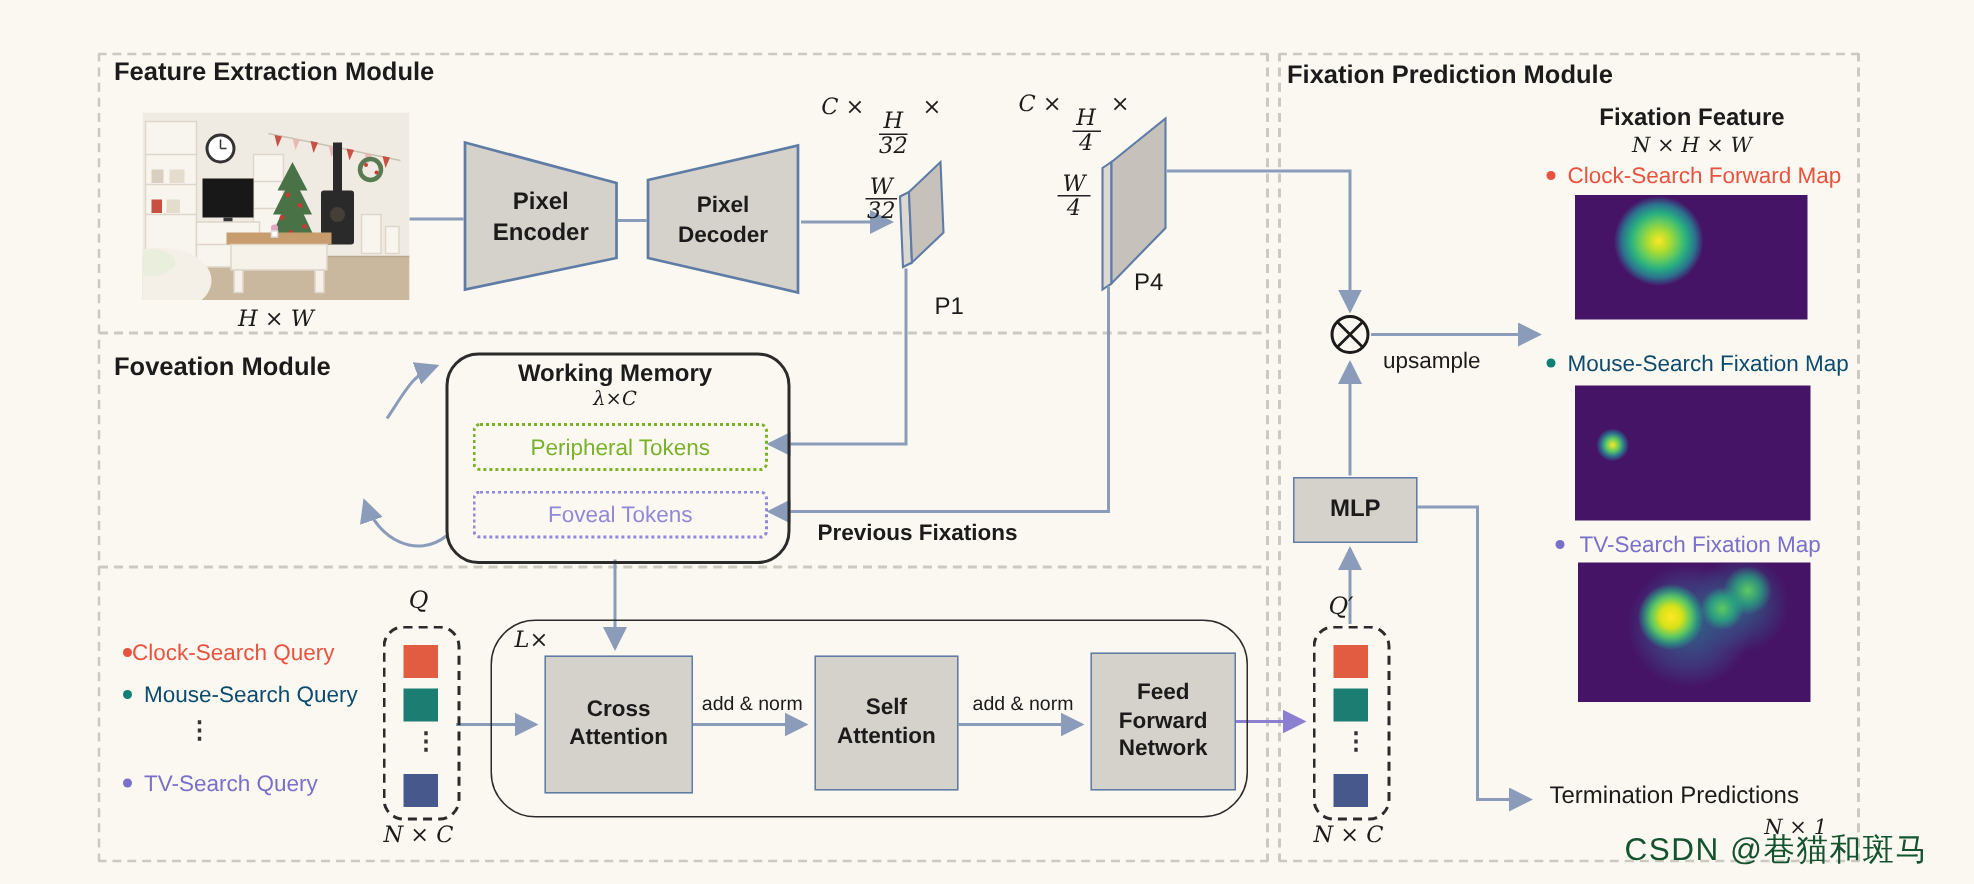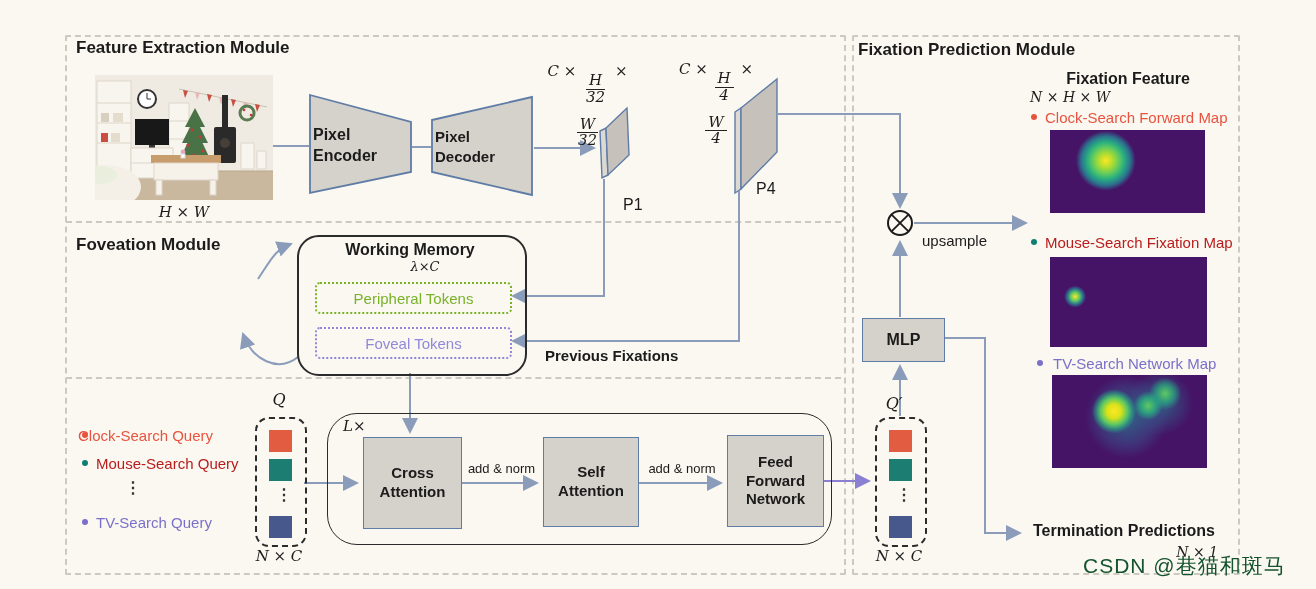--- a/index.html
+++ b/index.html
@@ -6,33 +6,33 @@
   .canvas{position:relative;width:1316px;height:589px;background:#faf8f1;overflow:hidden;
           font-family:"Liberation Sans",sans-serif;color:#1b1b1b;}
   .module{position:absolute;border:2px dashed #ccc9c0;border-radius:2px;z-index:0;}
   .divider{position:absolute;border-top:2px dashed #ccc9c0;z-index:0;}
   .mtitle{position:absolute;font-size:17px;font-weight:bold;z-index:3;}
   svg.overlay{position:absolute;left:0;top:0;z-index:1;}
   .txt{position:absolute;z-index:2;}
   .grybox{position:absolute;z-index:2;background:#d5d1cb;border:1.6px solid #5f7ca6;
           display:flex;align-items:center;justify-content:center;text-align:center;
           font-weight:bold;font-size:15px;line-height:1.25;}
-  .blocktxt{position:absolute;z-index:2;font-weight:bold;font-size:15px;line-height:1.3;}
+  .blocktxt{position:absolute;z-index:2;text-align:center;font-weight:bold;font-size:15px;line-height:1.3;}
   .math{font-family:"DejaVu Serif",serif;font-style:italic;}
   .wm{position:absolute;z-index:2;border:2px solid #2b2b2b;border-radius:22px;}
   .dotbox{position:absolute;z-index:2;border:2.4px dotted;border-radius:5px;
           display:flex;align-items:center;justify-content:center;font-size:15px;}
   .loopbox{position:absolute;z-index:2;border:1.8px solid #2b2b2b;border-radius:30px;}
   .qbox{position:absolute;z-index:2;border:2px dashed #2b2b2b;border-radius:14px;}
   .sq{position:absolute;width:23px;height:22px;left:12px;}
   .sq-orange{background:#e25c41;} .sq-teal{background:#1c7d72;} .sq-navy{background:#47598c;}
   .vdots{position:absolute;z-index:2;font-size:16px;font-weight:bold;color:#333;letter-spacing:0;line-height:1;}
   .bullet{position:absolute;z-index:2;width:6px;height:6px;border-radius:50%;}
   .b-red{background:#e8533f;} .b-teal{background:#0f7f74;} .b-purp{background:#7a70c9;}
-  .t-red{color:#e8533f;} .t-teal{color:#b91c1c;} .t-purp{color:#7a70c9;}
+  .t-red{color:#e8533f;} .t-teal{color:#0c4a6e;} .t-purp{color:#7a70c9;}
   .qlist{font-size:15px;}
   .map{position:absolute;z-index:2;background-color:#451467;}
   .map-clock{background-image:radial-gradient(circle 34px at 36% 37%, #fde725 0%, #aadc32 22%, #5ec962 40%, #28ae80 55%, #2c728e 72%, rgba(69,20,103,0) 88%);}
   .map-mouse{background-image:radial-gradient(circle 11px at 16% 44%, #fde725 0%, #5ec962 40%, #2c728e 70%, rgba(69,20,103,0) 100%);}
   .map-tv{background-image:
     radial-gradient(circle 24px at 40% 39%, #fde725 0%, #d8e219 30%, #5ec962 55%, rgba(40,174,128,0.6) 75%, rgba(69,20,103,0) 92%),
     radial-gradient(circle 16px at 62% 33%, #5ec962 0%, rgba(40,174,128,0.8) 50%, rgba(69,20,103,0) 90%),
     radial-gradient(circle 18px at 73% 20%, #5ec962 0%, rgba(40,174,128,0.7) 50%, rgba(69,20,103,0) 90%),
     radial-gradient(circle 46px at 48% 45%, rgba(44,114,142,0.85) 0%, rgba(59,82,139,0.5) 60%, rgba(69,20,103,0) 90%),
     radial-gradient(circle 36px at 70% 30%, rgba(44,114,142,0.8) 0%, rgba(69,20,103,0) 90%);}
@@ -193,31 +193,31 @@
     <span class="frac">
         <span class="num">W</span>
         <span class="den">4</span>
       </span>
   </div>
   <div class="txt" style="left:623px;top:196px;font-size:16px;">P1</div>
   <div class="txt" style="left:756px;top:180px;font-size:16px;">P4</div>
 
   <div class="wm" style="left:297px;top:235px;width:226px;height:137px;"></div>
   <div class="txt" style="left:297px;top:241px;width:226px;text-align:center;font-weight:bold;font-size:16px;">Working Memory</div>
-  <div class="txt math" style="left:297px;top:259px;width:226px;text-align:center;font-size:13px;padding-left:15px;">λ×C</div>
+  <div class="txt math" style="left:297px;top:259px;width:226px;text-align:center;font-size:13px;">λ×C</div>
   <div class="dotbox" style="left:315px;top:282px;width:193px;height:28px;border-color:#79b229;color:#79b229;">
     <span>Peripheral Tokens</span>
   </div>
   <div class="dotbox" style="left:315px;top:327px;width:193px;height:28px;border-color:#9188d8;color:#9188d8;">
     <span>Foveal Tokens</span>
   </div>
   <div class="txt" style="left:545px;top:347px;font-weight:bold;font-size:15px;">Previous Fixations</div>
 
   <span class="bullet b-red" style="left:82px;top:432px;"></span>
-  <div class="txt qlist t-red" style="left:78px;top:427px;">Clock-Search Query</div>
+  <div class="txt qlist t-red" style="left:88px;top:427px;">Clock-Search Query</div>
   <span class="bullet b-teal" style="left:82px;top:460px;"></span>
   <div class="txt qlist t-teal" style="left:96px;top:455px;">Mouse-Search Query</div>
   <div class="vdots" style="left:125px;top:480px;">⋮</div>
   <span class="bullet b-purp" style="left:82px;top:519px;"></span>
   <div class="txt qlist t-purp" style="left:96px;top:514px;">TV-Search Query</div>
 
   <div class="txt math" style="left:255px;top:390px;width:48px;text-align:center;font-size:16px;">Q</div>
   <div class="qbox" style="left:255px;top:417px;width:48px;height:126px;">
     <span class="sq sq-orange" style="top:11px;"></span>
     <span class="sq sq-teal" style="top:40px;"></span>
@@ -248,31 +248,31 @@
     <span class="sq sq-navy" style="top:97px;"></span>
   </div>
   <div class="txt math" style="left:870px;top:547px;width:58px;text-align:center;font-size:15px;">N × C</div>
 
   <div class="grybox" style="left:862px;top:318px;width:81px;height:42px;font-size:16px;">
     <span>MLP</span>
   </div>
   <div class="txt" style="left:922px;top:232px;font-size:15px;">upsample</div>
 
   <div class="txt" style="left:1030px;top:70px;width:196px;text-align:center;font-weight:bold;font-size:16px;">Fixation Feature</div>
-  <div class="txt math" style="left:1030px;top:89px;width:196px;text-align:left;font-size:14px;">N × H × W</div>
+  <div class="txt math" style="left:1030px;top:89px;width:196px;text-align:center;font-size:14px;">N × H × W</div>
 
   <span class="bullet b-red" style="left:1031px;top:114px;"></span>
   <div class="txt qlist t-red" style="left:1045px;top:109px;">Clock-Search Forward Map</div>
   <div class="map map-clock" style="left:1050px;top:130px;width:155px;height:83px;"></div>
 
   <span class="bullet b-teal" style="left:1031px;top:239px;"></span>
   <div class="txt qlist t-teal" style="left:1045px;top:234px;">Mouse-Search Fixation Map</div>
   <div class="map map-mouse" style="left:1050px;top:257px;width:157px;height:90px;"></div>
 
   <span class="bullet b-purp" style="left:1037px;top:360px;"></span>
-  <div class="txt qlist t-purp" style="left:1053px;top:355px;">TV-Search Network Map</div>
+  <div class="txt qlist t-purp" style="left:1053px;top:355px;">TV-Search Fixation Map</div>
   <div class="map map-tv" style="left:1052px;top:375px;width:155px;height:93px;"></div>
 
-  <div class="txt" style="left:1033px;top:522px;font-weight:bold;font-size:16px;">Termination Predictions</div>
+  <div class="txt" style="left:1033px;top:522px;font-weight:normal;font-size:16px;">Termination Predictions</div>
   <div class="txt math" style="left:1033px;top:544px;width:185px;text-align:right;font-size:14px;">N × 1</div>
 
   <div class="watermark" style="left:1083px;top:552px;">CSDN @巷猫和斑马</div>
 </div>
 
 </body></html>

